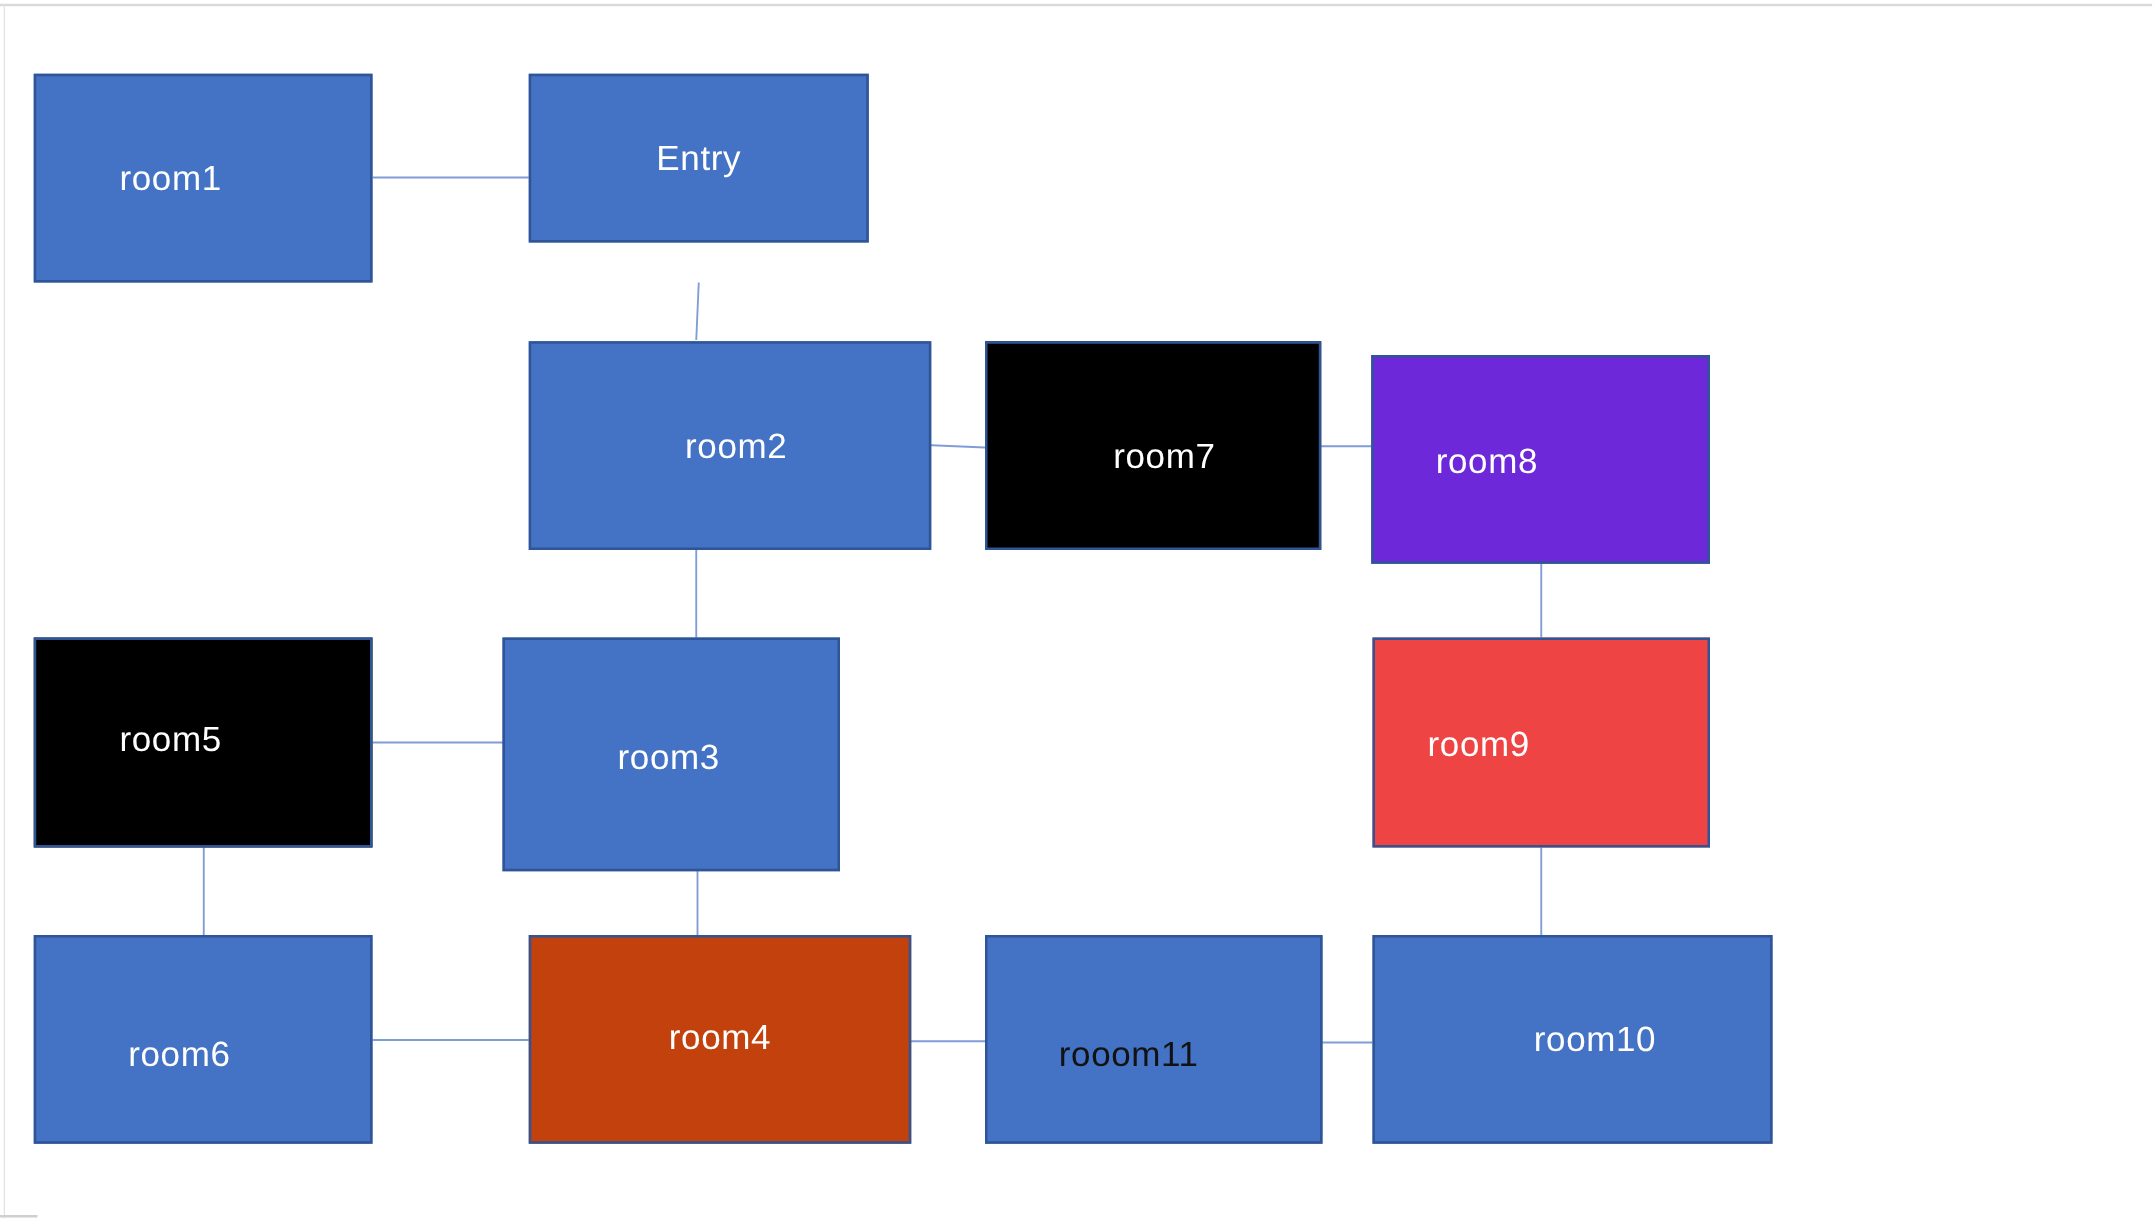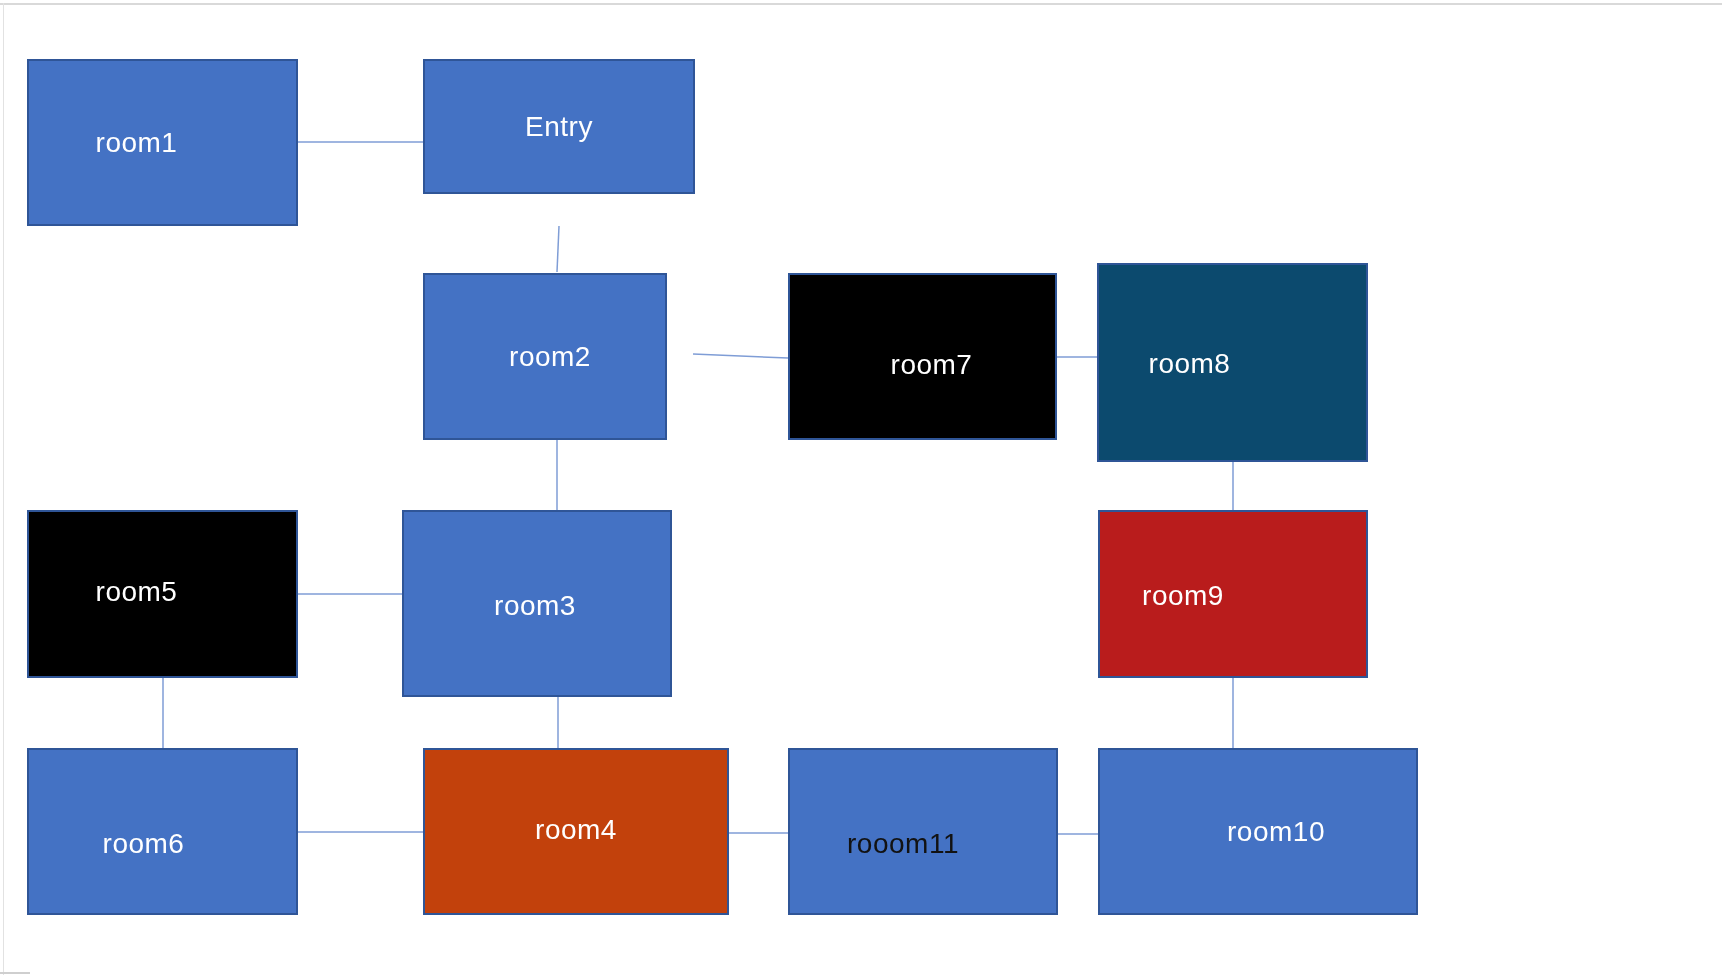--- a/index.html
+++ b/index.html
@@ -75,36 +75,36 @@
       <line x1="1057" y1="834" x2="1098" y2="834" stroke="#7f9dd6" stroke-width="1.5"></line>
       <line x1="1233" y1="678" x2="1233" y2="748" stroke="#7f9dd6" stroke-width="1.5"></line>
     </svg>
   <div id="node-layer">
       <div class="node" style="left: 27px; top: 59px; width: 271px; height: 167px; background: rgb(68, 114, 196); border: 2px solid rgb(47, 85, 151);">
         <span class="label" style="color: rgb(255, 255, 255); left: -26px; top: 0px;">room1</span>
       </div>
       <div class="node" style="left: 423px; top: 59px; width: 272px; height: 135px; background: rgb(68, 114, 196); border: 2px solid rgb(47, 85, 151);">
         <span class="label" style="color: rgb(255, 255, 255); left: 0px; top: 0px;">Entry</span>
       </div>
-      <div class="node" style="left: 423px; top: 273px; width: 244px; height: 167px; background: rgb(68, 114, 196); border: 2px solid rgb(47, 85, 151);">
+      <div class="node" style="left: 423px; top: 273px; width: 322px; height: 167px; background: rgb(68, 114, 196); border: 2px solid rgb(47, 85, 151);">
         <span class="label" style="color: rgb(255, 255, 255); left: 5px; top: 0px;">room2</span>
       </div>
       <div class="node" style="left: 788px; top: 273px; width: 269px; height: 167px; background: #000000; border: 2px solid rgb(47, 85, 151);">
         <span class="label" style="color: rgb(255, 255, 255); left: 9px; top: 8px;">room7</span>
       </div>
-      <div class="node" style="left: 1097px; top: 263px; width: 271px; height: 199px; background: #0c4a6e; border: 2px solid rgb(47, 85, 151);">
+      <div class="node" style="left: 1097px; top: 284px; width: 271px; height: 167px; background: #6d28d9; border: 2px solid rgb(47, 85, 151);">
         <span class="label" style="color: rgb(255, 255, 255); left: -43px; top: 1px;">room8</span>
       </div>
       <div class="node" style="left: 27px; top: 510px; width: 271px; height: 168px; background: #000000; border: 2px solid rgb(47, 85, 151);">
         <span class="label" style="color: rgb(255, 255, 255); left: -26px; top: -2px;">room5</span>
       </div>
       <div class="node" style="left: 402px; top: 510px; width: 270px; height: 187px; background: rgb(68, 114, 196); border: 2px solid rgb(47, 85, 151);">
         <span class="label" style="color: rgb(255, 255, 255); left: -2px; top: 2px;">room3</span>
       </div>
-      <div class="node" style="left: 1098px; top: 510px; width: 270px; height: 168px; background: #b91c1c; border: 2px solid rgb(47, 85, 151);">
+      <div class="node" style="left: 1098px; top: 510px; width: 270px; height: 168px; background: #ef4444; border: 2px solid rgb(47, 85, 151);">
         <span class="label" style="color: rgb(255, 255, 255); left: -50px; top: 2px;">room9</span>
       </div>
       <div class="node" style="left: 27px; top: 748px; width: 271px; height: 167px; background: rgb(68, 114, 196); border: 2px solid rgb(47, 85, 151);">
         <span class="label" style="color: rgb(255, 255, 255); left: -19px; top: 12px;">room6</span>
       </div>
       <div class="node" style="left: 423px; top: 748px; width: 306px; height: 167px; background: #c2410c; border: 2px solid rgb(47, 85, 151);">
         <span class="label" style="color: rgb(255, 255, 255); left: 0px; top: -2px;">room4</span>
       </div>
       <div class="node" style="left: 788px; top: 748px; width: 270px; height: 167px; background: rgb(68, 114, 196); border: 2px solid rgb(47, 85, 151);">
         <span class="label" style="color: rgb(18, 18, 18); left: -20px; top: 0px; margin-top: 24px;">rooom11</span>

